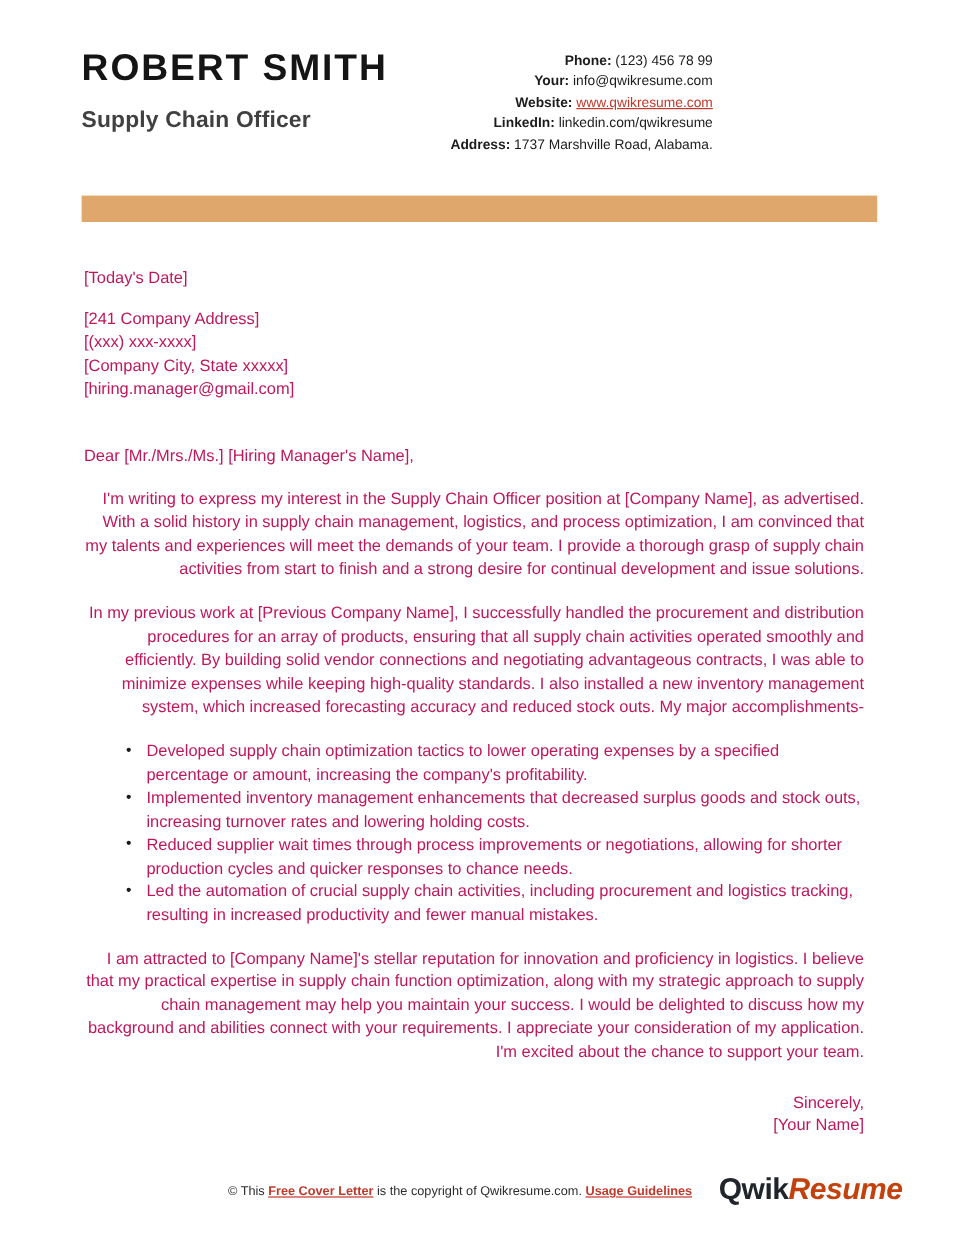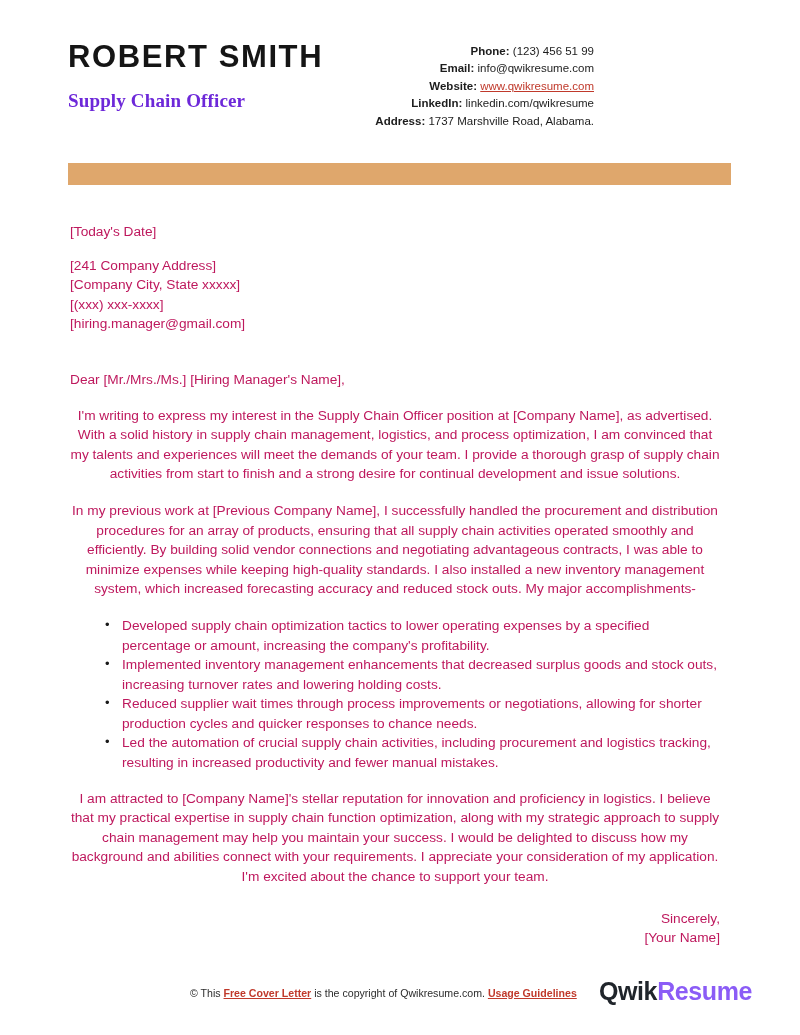--- a/index.html
+++ b/index.html
@@ -39,26 +39,25 @@
     font-weight: bold;
     letter-spacing: 1.6px;
     color: #151515;
     line-height: 1.12;
     margin: 0;
     white-space: nowrap;
   }
   .applicant-title {
     font-size: 19px;
     font-weight: bold;
-    color: #6d28d9;
+    color: #404040;
     margin: 0;
     padding-top: 15px;
     letter-spacing: 0.15px;
     white-space: nowrap;
-    font-family: Liberation Serif, serif;
   }
 
   .contact-block {
     position: absolute;
     right: 70px;
     top: 43px;
     text-align: right;
     font-size: 11.5px;
     line-height: 17.4px;
     color: #1c1c1c;
@@ -108,21 +107,21 @@
   .recipient-address div,
   .recipient-date div {
     white-space: nowrap;
   }
   .salutation {
     margin: 0 0 16px 0;
     font-size: 13.7px;
   }
   .para {
     margin: 0 0 17px 0;
-    text-align: center;
+    text-align: right;
   }
   .para.last {
     margin-bottom: 0;
   }
   .accomplishments {
     list-style: none;
     margin: 4px 0 16px 0;
     padding: 0 0 0 35px;
   }
   .accomplishments li {
@@ -171,40 +170,40 @@
   .logo {
     position: absolute;
     right: 48px;
     top: 12px;
     font-size: 25px;
     font-weight: bold;
     letter-spacing: -0.4px;
     white-space: nowrap;
   }
   .logo-qwik { color: #20252b; }
-  .logo-resume { color: #8b5cf6; }
+  .logo-resume { color: #c2410c; font-style: italic; }
 </style>
 </head>
 <body>
 
 <div class="page">
 
   <div class="header">
     <div class="name-block">
       <div class="applicant-name">ROBERT SMITH</div>
       <div class="applicant-title">Supply Chain Officer</div>
     </div>
 
     <div class="contact-block">
       <div class="contact-row">
         <span class="contact-label">Phone:</span>
-        <span class="contact-value">(123) 456 51 99</span>
-      </div>
-      <div class="contact-row">
-        <span class="contact-label">Email:</span>
+        <span class="contact-value">(123) 456 78 99</span>
+      </div>
+      <div class="contact-row">
+        <span class="contact-label">Your:</span>
         <span class="contact-value">info@qwikresume.com</span>
       </div>
       <div class="contact-row">
         <span class="contact-label">Website:</span>
         <span class="contact-value link">www.qwikresume.com</span>
       </div>
       <div class="contact-row">
         <span class="contact-label">LinkedIn:</span>
         <span class="contact-value">linkedin.com/qwikresume</span>
       </div>
@@ -218,22 +217,22 @@
   <div class="divider-bar"></div>
 
   <div class="letter-body">
 
     <div class="recipient-date">
       <div>[Today's Date]</div>
     </div>
 
     <div class="recipient-address">
       <div>[241 Company Address]</div>
+      <div>[(xxx) xxx-xxxx]</div>
       <div>[Company City, State xxxxx]</div>
-      <div>[(xxx) xxx-xxxx]</div>
       <div>[hiring.manager@gmail.com]</div>
     </div>
 
     <div class="salutation">Dear [Mr./Mrs./Ms.] [Hiring Manager's Name],</div>
 
     <p class="para">I'm writing to express my interest in the Supply Chain Officer position at [Company Name], as advertised. With a solid history in supply chain management, logistics, and process optimization, I am convinced that my talents and experiences will meet the demands of your team. I provide a thorough grasp of supply chain activities from start to finish and a strong desire for continual development and issue solutions.</p>
 
     <p class="para">In my previous work at [Previous Company Name], I successfully handled the procurement and distribution procedures for an array of products, ensuring that all supply chain activities operated smoothly and efficiently. By building solid vendor connections and negotiating advantageous contracts, I was able to minimize expenses while keeping high-quality standards. I also installed a new inventory management system, which increased forecasting accuracy and reduced stock outs. My major accomplishments-</p>
 
     <ul class="accomplishments">

